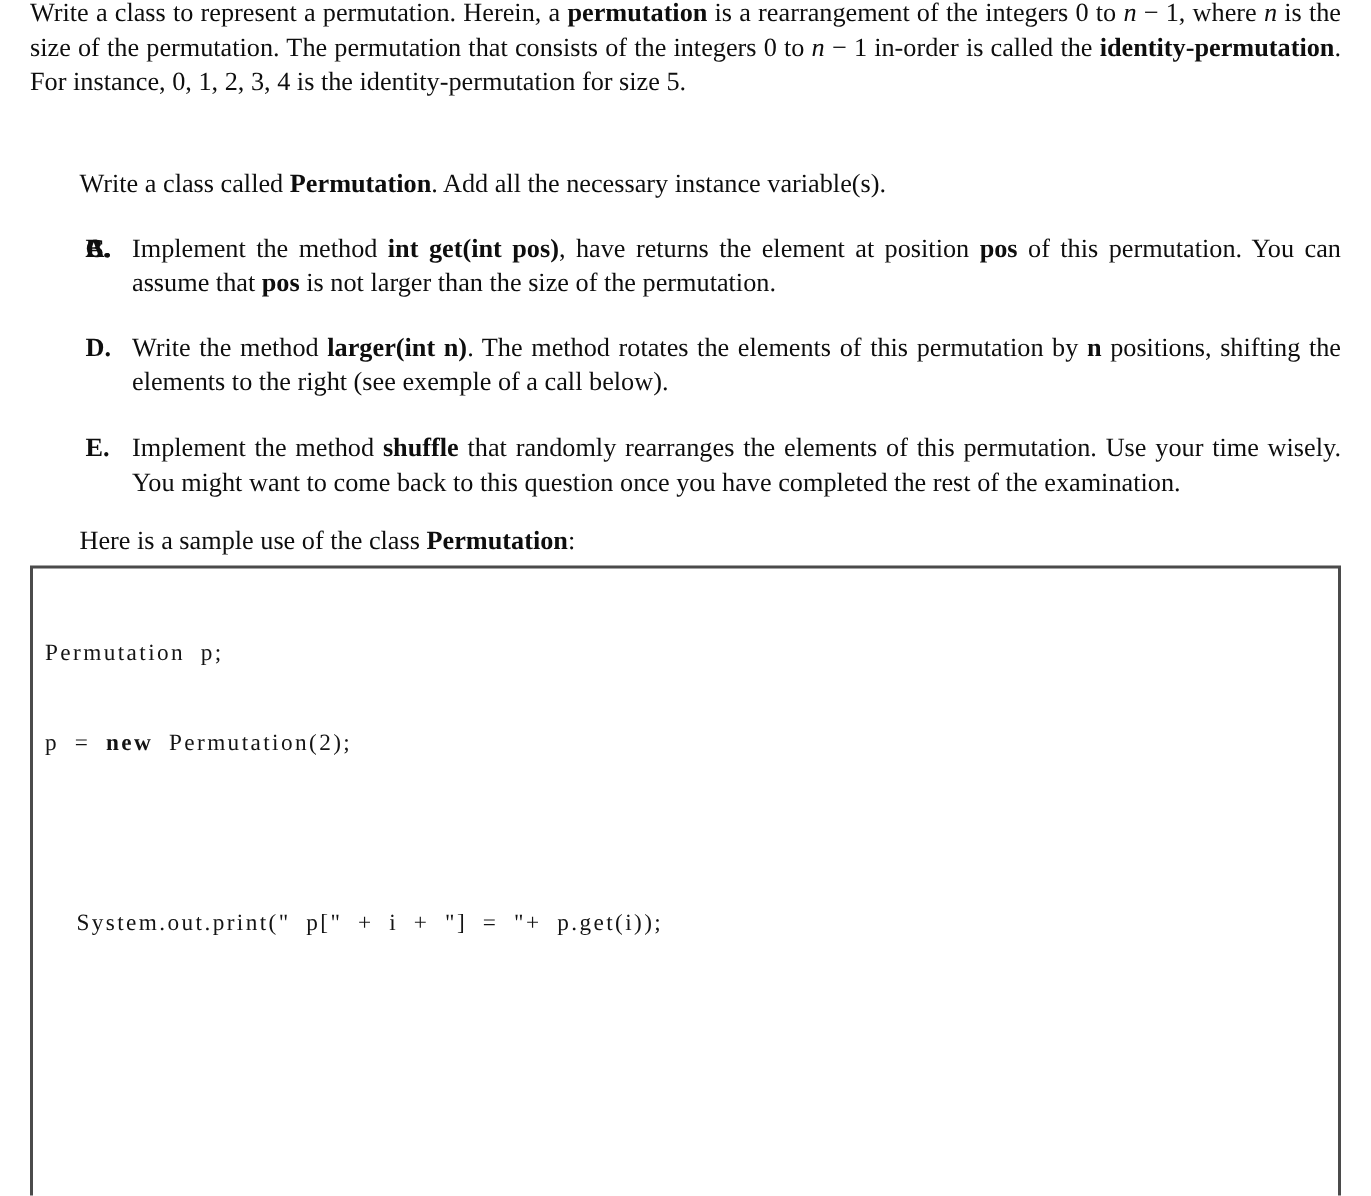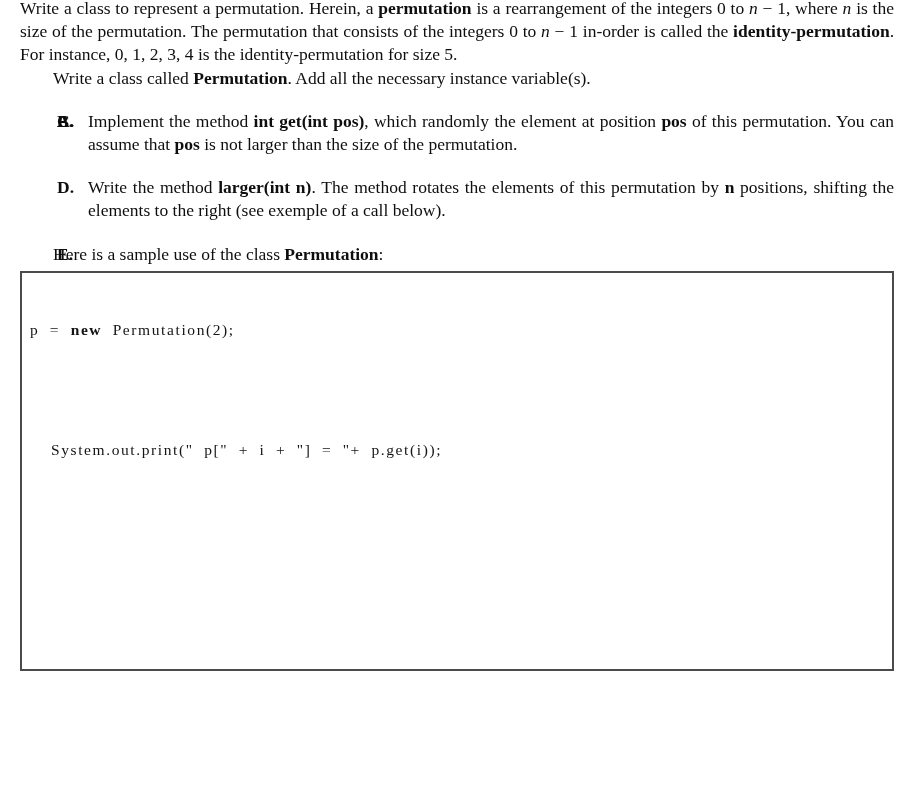--- a/index.html
+++ b/index.html
@@ -9,21 +9,21 @@
     font-family: "Liberation Serif", "DejaVu Serif", serif;
     color: #0e0e0e;
   }
   .page { padding: 0 20px 0 20px; }
 
   p { margin: 0; }
   .body-text {
     font-size: 17.5px;
     line-height: 23.2px;
   }
-  .justify { text-align: justify; }
+  .justify { text-align: justify; margin-top: 44px; }
   .intro { margin-top: -3px; }
   .indent { text-indent: 33px; }
 
   .items {
     list-style: none;
     margin: 14px 0 0 0;
     padding: 0;
   }
   .items li {
     position: relative;
@@ -68,34 +68,36 @@
 
   <ol class="items body-text">
     <li>
       <span class="item-label">A.</span>
     </li>
     <li>
       <span class="item-label">B.</span>
     </li>
     <li>
       <span class="item-label">C.</span>
-      <span><span>Implement the method </span><span class="seg-b">int get(int pos)</span><span>, which randomly the element at position </span><span class="seg-b">pos</span><span> of this permutation. You can assume that </span><span class="seg-b">pos</span><span> is not larger than the size of the permutation.</span></span>
+      <span><span>Implement the method </span><span class="seg-b">int get(int pos)</span><span>, have returns the element at position </span><span class="seg-b">pos</span><span> of this permutation. You can assume that </span><span class="seg-b">pos</span><span> is not larger than the size of the permutation.</span></span>
     </li>
     <li>
       <span class="item-label">D.</span>
       <span><span>Write the method </span><span class="seg-b">larger(int n)</span><span>. The method rotates the elements of this permutation by </span><span class="seg-b">n</span><span> positions, shifting the elements to the right (see exemple of a call below).</span></span>
     </li>
     <li>
       <span class="item-label">E.</span>
+      <span><span>Implement the method </span><span class="seg-b">shuffle</span><span> that randomly rearranges the elements of this permutation. Use your time wisely. You might want to come back to this question once you have completed the rest of the examination.</span></span>
     </li>
   </ol>
 
   <p class="body-text indent sample-intro"><span>Here is a sample use of the class </span><span class="seg-b">Permutation</span><span>:</span></p>
 
   <div class="code-box">
+    <div class="code-line"><span>Permutation p;</span></div>
     <div class="code-line"><span>p = </span><span class="seg-b">new</span><span> Permutation(2);</span></div>
     <div class="code-line"></div>
     <div class="code-line"><span>  System.out.print(" p[" + i + "] = "+ p.get(i));</span></div>
     <div class="code-line"></div>
     
     
     
     
     
   </div>

